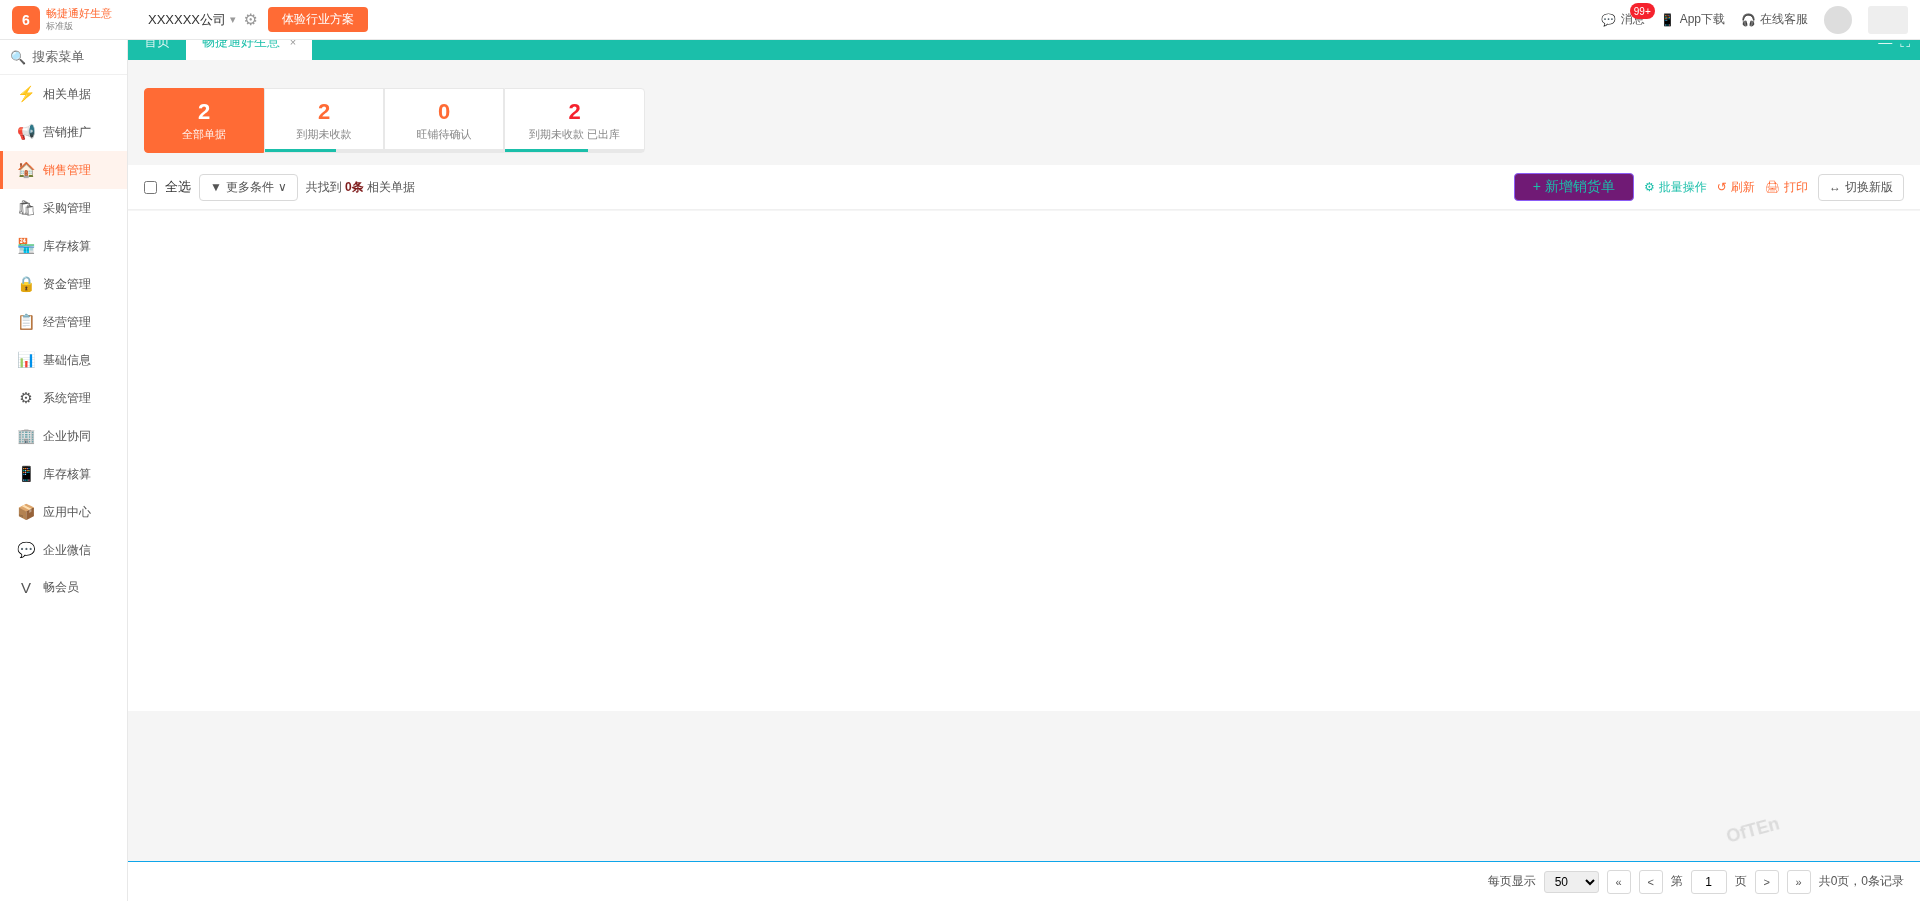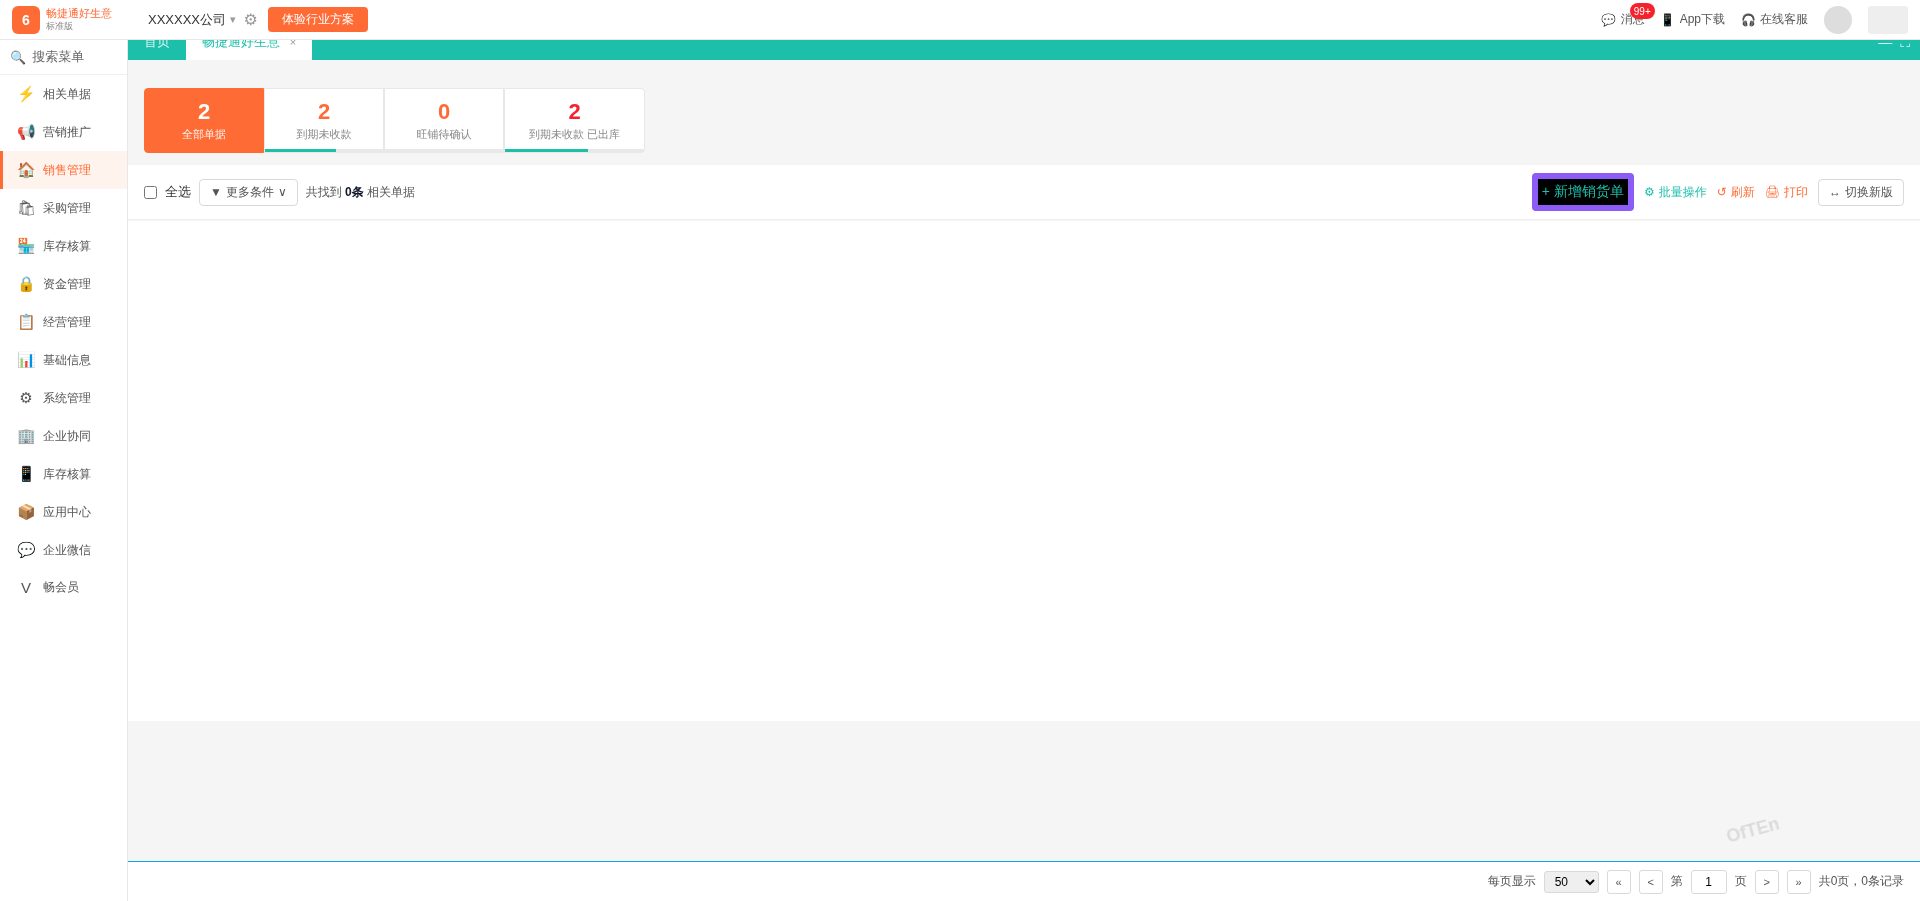--- a/index.html
+++ b/index.html
@@ -182,31 +182,31 @@
     .toolbar-left { display: flex; align-items: center; gap: 8px; flex: 1; }
     .toolbar-right { display: flex; align-items: center; gap: 10px; }
     .checkbox-all { cursor: pointer; }
     .filter-btn {
       display: flex; align-items: center; gap: 4px;
       padding: 4px 10px;
       border: 1px solid #d9d9d9; border-radius: 4px;
       background: #fff; cursor: pointer; font-size: 12px; color: #555;
     }
     .found-text { font-size: 12px; color: #555; }
-    .found-num { color: #0f172a; font-weight: bold; }
+    .found-num { color: #7f1d1d; font-weight: bold; }
     .toolbar-btn {
       display: flex; align-items: center; gap: 4px;
       font-size: 12px; cursor: pointer; color: #555;
     }
     .toolbar-btn.primary { color: #1bbfaa; }
     .toolbar-btn.orange { color: #ff6b35; }
     .new-btn {
       display: flex; align-items: center; gap: 4px;
-      background: #000000; border: 6px solid #8b5cf6;
-      border-radius: 4px; padding: 4px 4px;
+      background: #701a75; border: 1px solid #8b5cf6;
+      border-radius: 4px; padding: 4px 18px;
       font-size: 12px; cursor: pointer; color: #555;
     }
     .new-btn span { color: #1bbfaa; font-size: 14px; }
     .switch-btn {
       display: flex; align-items: center; gap: 4px;
       border: 1px solid #d9d9d9; border-radius: 4px;
       padding: 4px 10px; background: #fff;
       font-size: 12px; cursor: pointer; color: #555;
     }
 

